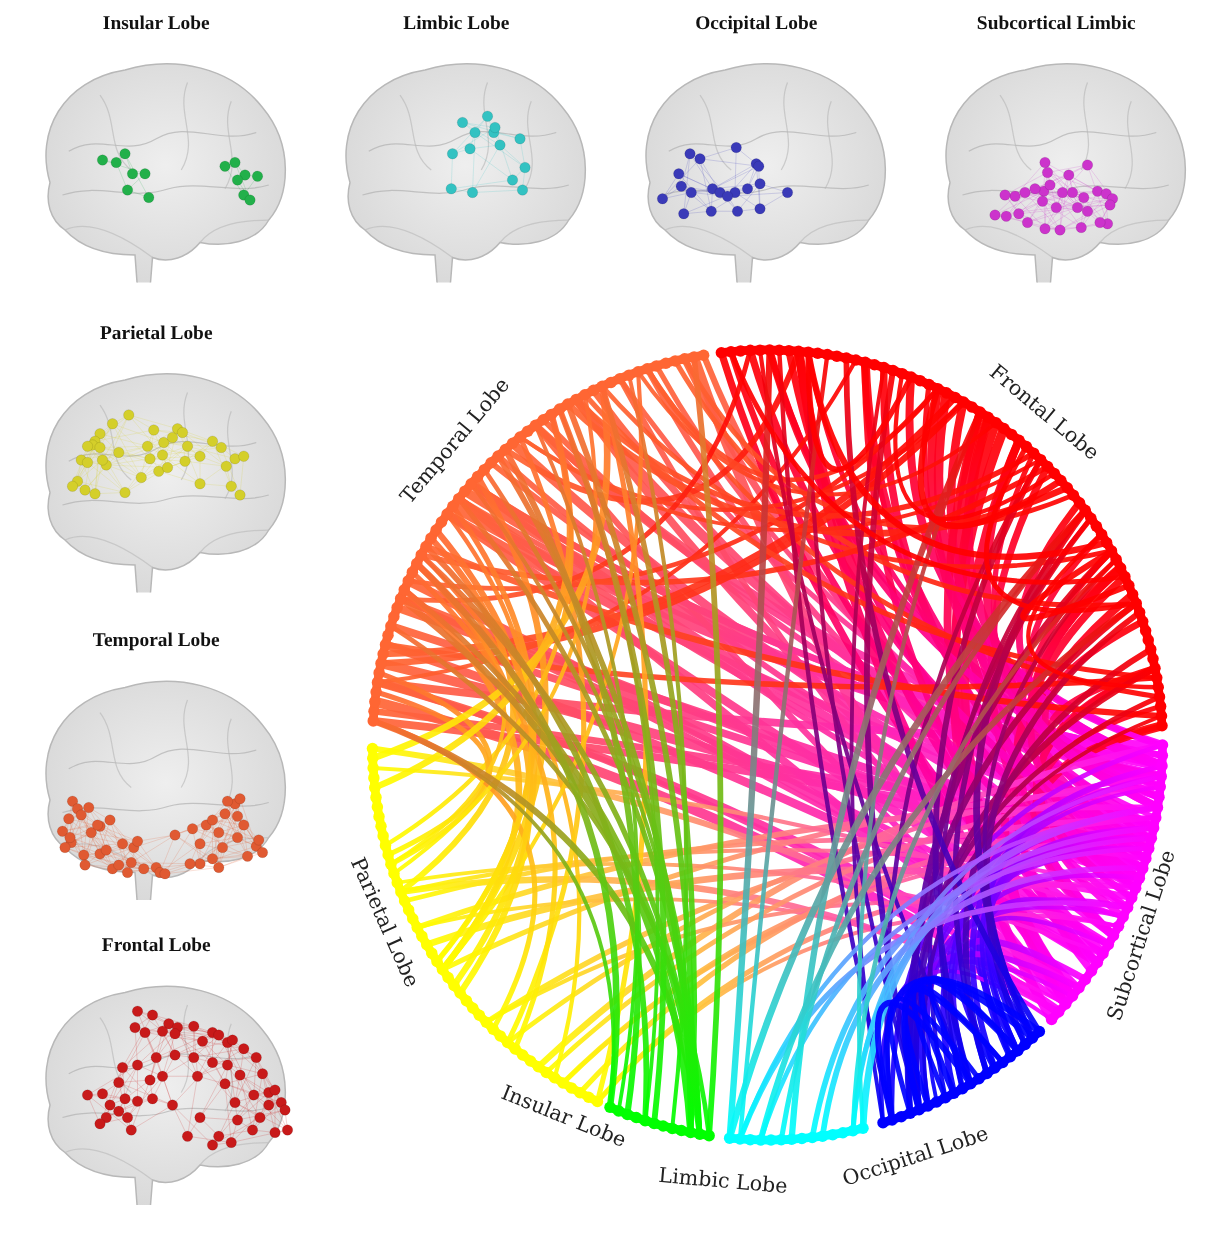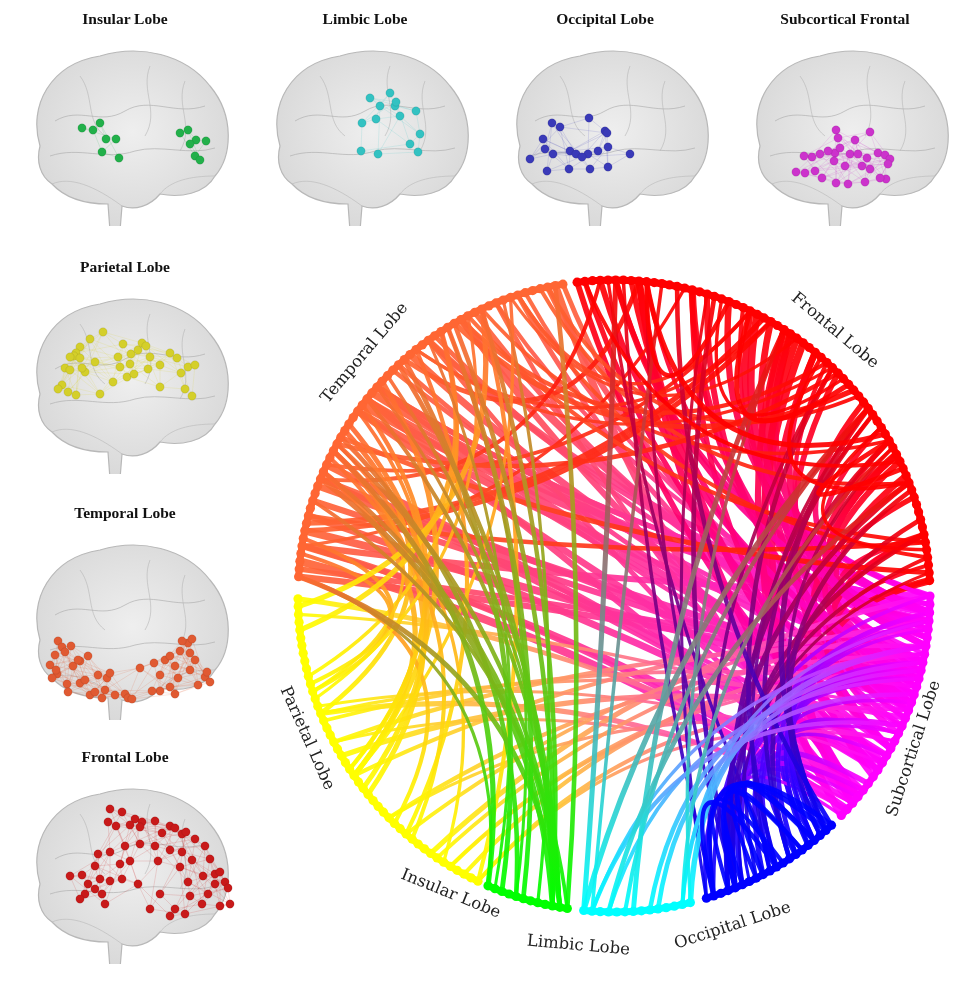--- a/index.html
+++ b/index.html
@@ -205,21 +205,21 @@
           <circle cx="79" cy="143" r="4.2" fill="#3a3ab8" stroke="#00000022" stroke-width="0.6"></circle>
           <circle cx="100" cy="143" r="4.2" fill="#3a3ab8" stroke="#00000022" stroke-width="0.6"></circle>
           <circle cx="118" cy="141" r="4.2" fill="#3a3ab8" stroke="#00000022" stroke-width="0.6"></circle>
           <circle cx="117" cy="107" r="4.2" fill="#3a3ab8" stroke="#00000022" stroke-width="0.6"></circle>
           <circle cx="53" cy="113" r="4.2" fill="#3a3ab8" stroke="#00000022" stroke-width="0.6"></circle>
           <circle cx="92" cy="131" r="4.2" fill="#3a3ab8" stroke="#00000022" stroke-width="0.6"></circle>
         </g>
       </svg>
     </div>
     <div class="panel" style="left: 730px; top: 4px;">
-      <div class="panel-title">Subcortical Frontal</div>
+      <div class="panel-title">Subcortical Limbic</div>
       <svg class="brain" viewBox="0 0 230 200">
         <defs>
           <radialGradient id="bg3" cx="50%" cy="45%" r="60%">
        <stop offset="0%" stop-color="#e9e9e9"></stop>
             <stop offset="100%" stop-color="#c9c9c9"></stop>
           </radialGradient>
         </defs>
      <path d="M30,120 C18,80 40,38 90,30 C130,18 175,28 200,60 C225,90 222,130 205,150 C195,168 170,172 150,168 C140,180 125,185 112,180 L110,205 L100,205 L98,178 C75,178 55,172 42,158 C30,150 26,135 30,120 Z" fill="url(#bg3)" fill-opacity="0.75" stroke="#b8b8b8" stroke-width="1.2"></path>
      <path d="M45,95 C70,80 90,100 115,85 C140,70 165,90 195,80" fill="none" stroke="#b0b0b0" stroke-width="1" opacity="0.7"></path>
      <path d="M40,130 C70,120 95,135 125,125 C150,118 180,130 205,122" fill="none" stroke="#b0b0b0" stroke-width="1" opacity="0.7"></path>

